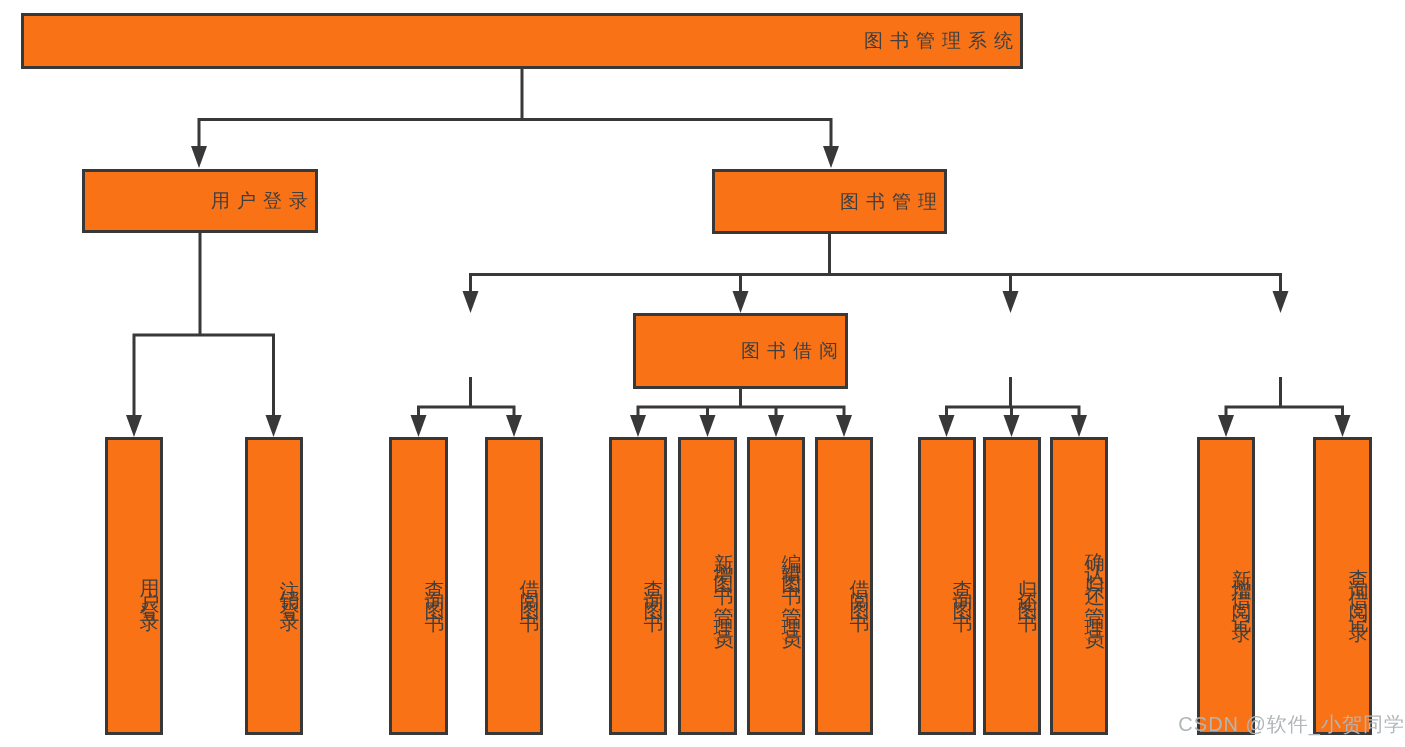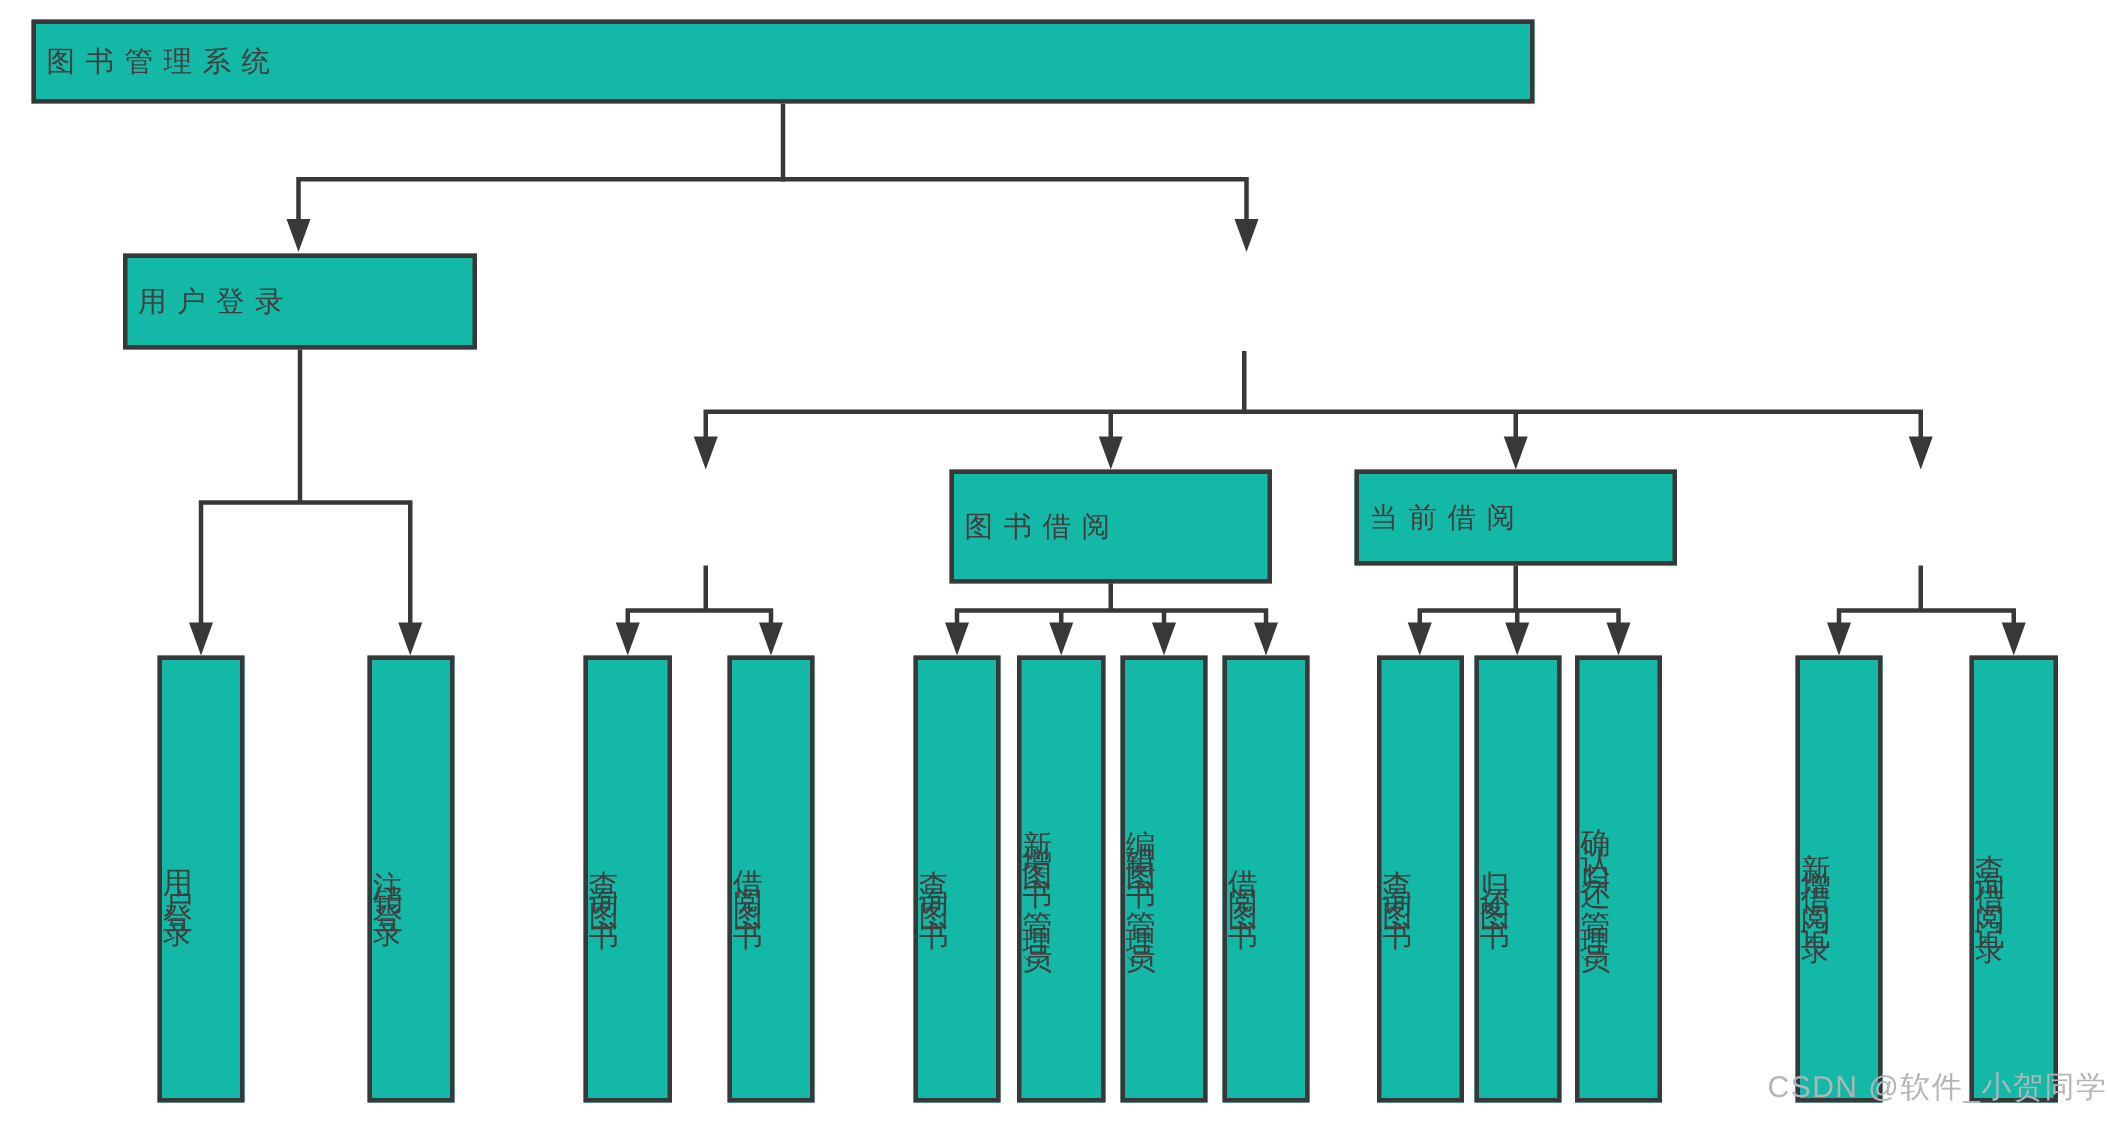--- a/index.html
+++ b/index.html
@@ -17,24 +17,24 @@
     font-family:"Liberation Sans", sans-serif;
     overflow:hidden;
   }
   #connectors{position:absolute;left:0;top:0;width:1405px;height:747px;}
   #connectors path.link{fill:none;stroke:var(--line);stroke-width:3;}
   #connectors path.arrow{fill:var(--line);stroke:none;}
   .node{
     position:absolute;
     box-sizing:border-box;
     border:3px solid var(--line);
-    background:#14b8a6;
+    background:#f97316;
     display:flex;
     align-items:center;
-    justify-content:flex-start;
+    justify-content:flex-end;
     color:var(--text);
   }
   .label-h{
     font-size:19px;
     letter-spacing:7px;
     padding-left:7px; 
     white-space:nowrap;
   }
   .leaf{top:437px;height:298px;}
   .label-v{
@@ -96,26 +96,26 @@
     </g>
   </svg>
 
   <div class="node" style="left:21px;top:13px;width:1002px;height:56px;">
     <span class="label-h">图书管理系统</span>
   </div>
 
   <div class="node" style="left:82px;top:169px;width:236px;height:64px;">
     <span class="label-h">用户登录</span>
   </div>
+  <div class="node" style="left:712px;top:169px;width:235px;height:65px;">
+    <span class="label-h">图书管理</span>
+  </div>
 
   <div class="node" style="left:633px;top:313px;width:215px;height:76px;">
     <span class="label-h">图书借阅</span>
-  </div>
-  <div class="node" style="left:903px;top:313px;width:215px;height:64px;">
-    <span class="label-h">当前借阅</span>
   </div>
 
   <div class="node leaf" style="left:105px;width:58px;">
     <span class="label-v">用户登录</span>
   </div>
   <div class="node leaf" style="left:245px;width:58px;">
     <span class="label-v">注销登录</span>
   </div>
   <div class="node leaf" style="left:389px;width:59px;">
     <span class="label-v">查询图书</span>

